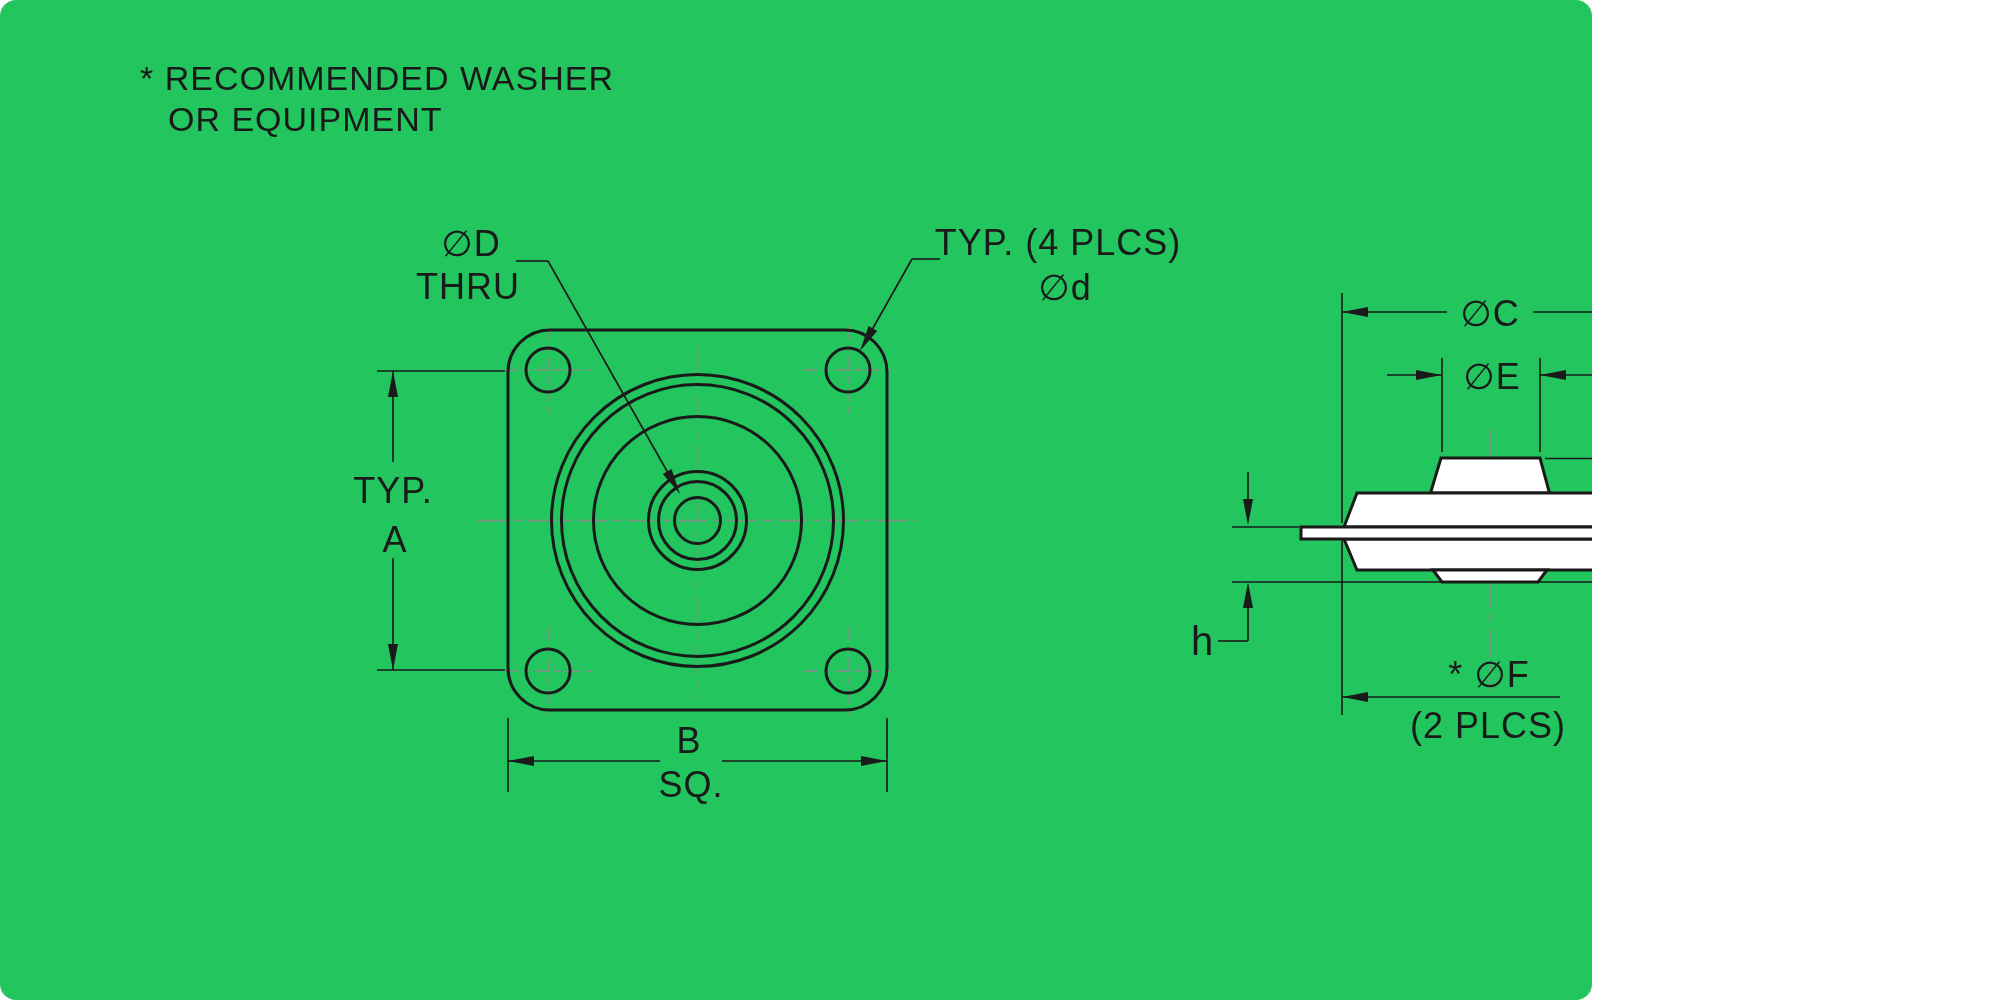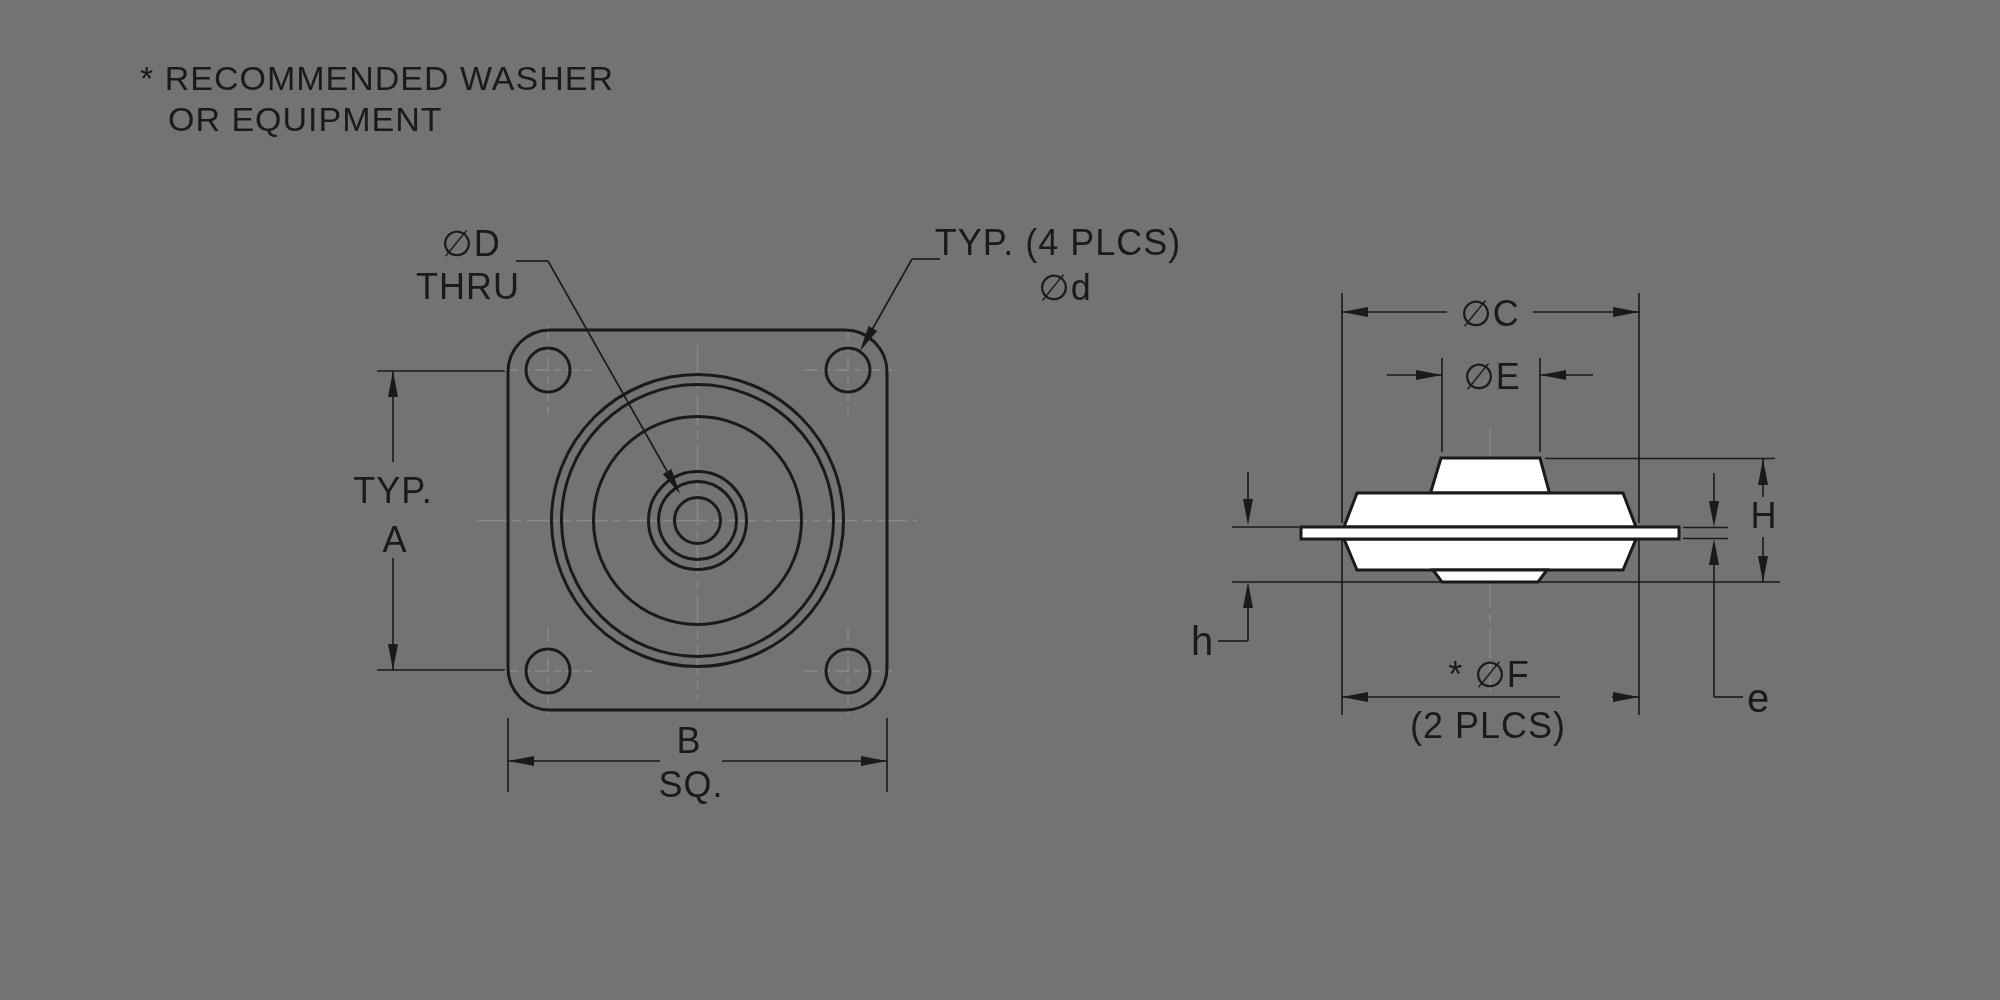--- a/index.html
+++ b/index.html
@@ -1,16 +1,16 @@
 <!DOCTYPE html>
 <html><head>
 <meta charset="utf-8">
 <style>
   html,body{margin:0;padding:0;background:#ffffff;}
-  .canvas{position:relative;width:2000px;height:1000px;background:#737373;overflow:hidden;}
+  .canvas{position:relative;width:1592px;height:1000px;background:#22c55e;overflow:hidden;border-radius:16px;}
   svg{position:absolute;left:0;top:0;}
   text{font-family:"Liberation Sans","DejaVu Sans",sans-serif;fill:#1a1a1a;}
   .lbl{font-size:36px;letter-spacing:1px;}
   .lbl-lc{font-size:40px;}
   .note{font-size:34px;letter-spacing:1px;}
   .obj{stroke:#1a1a1a;stroke-width:3;fill:none;}
   .objf{stroke:#1a1a1a;stroke-width:3;fill:#ffffff;}
   .dim{stroke:#1a1a1a;stroke-width:1.6;fill:none;}
   .ctr{stroke:#8a8a8a;stroke-width:1.4;fill:none;}
   .ah{fill:#1a1a1a;stroke:none;}

